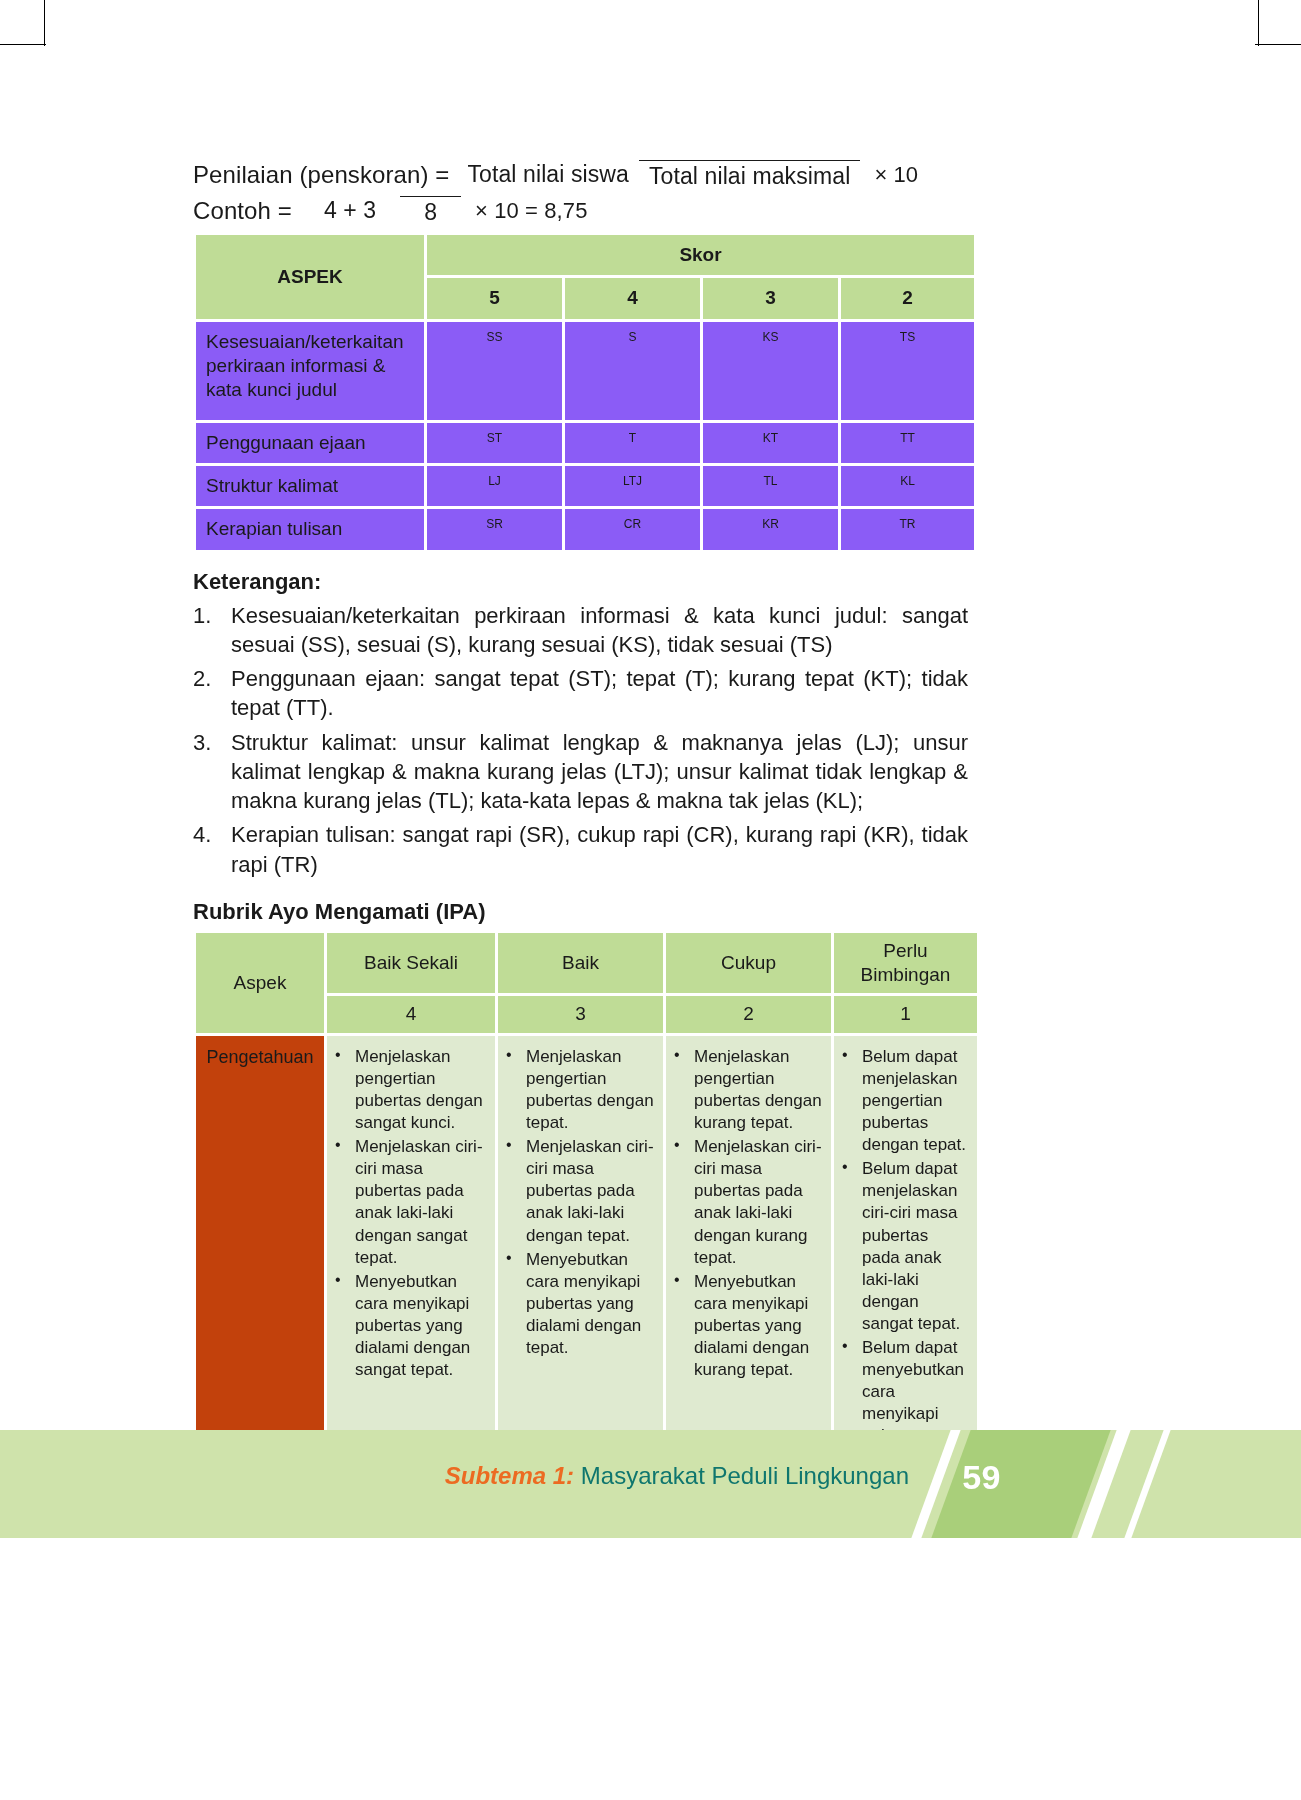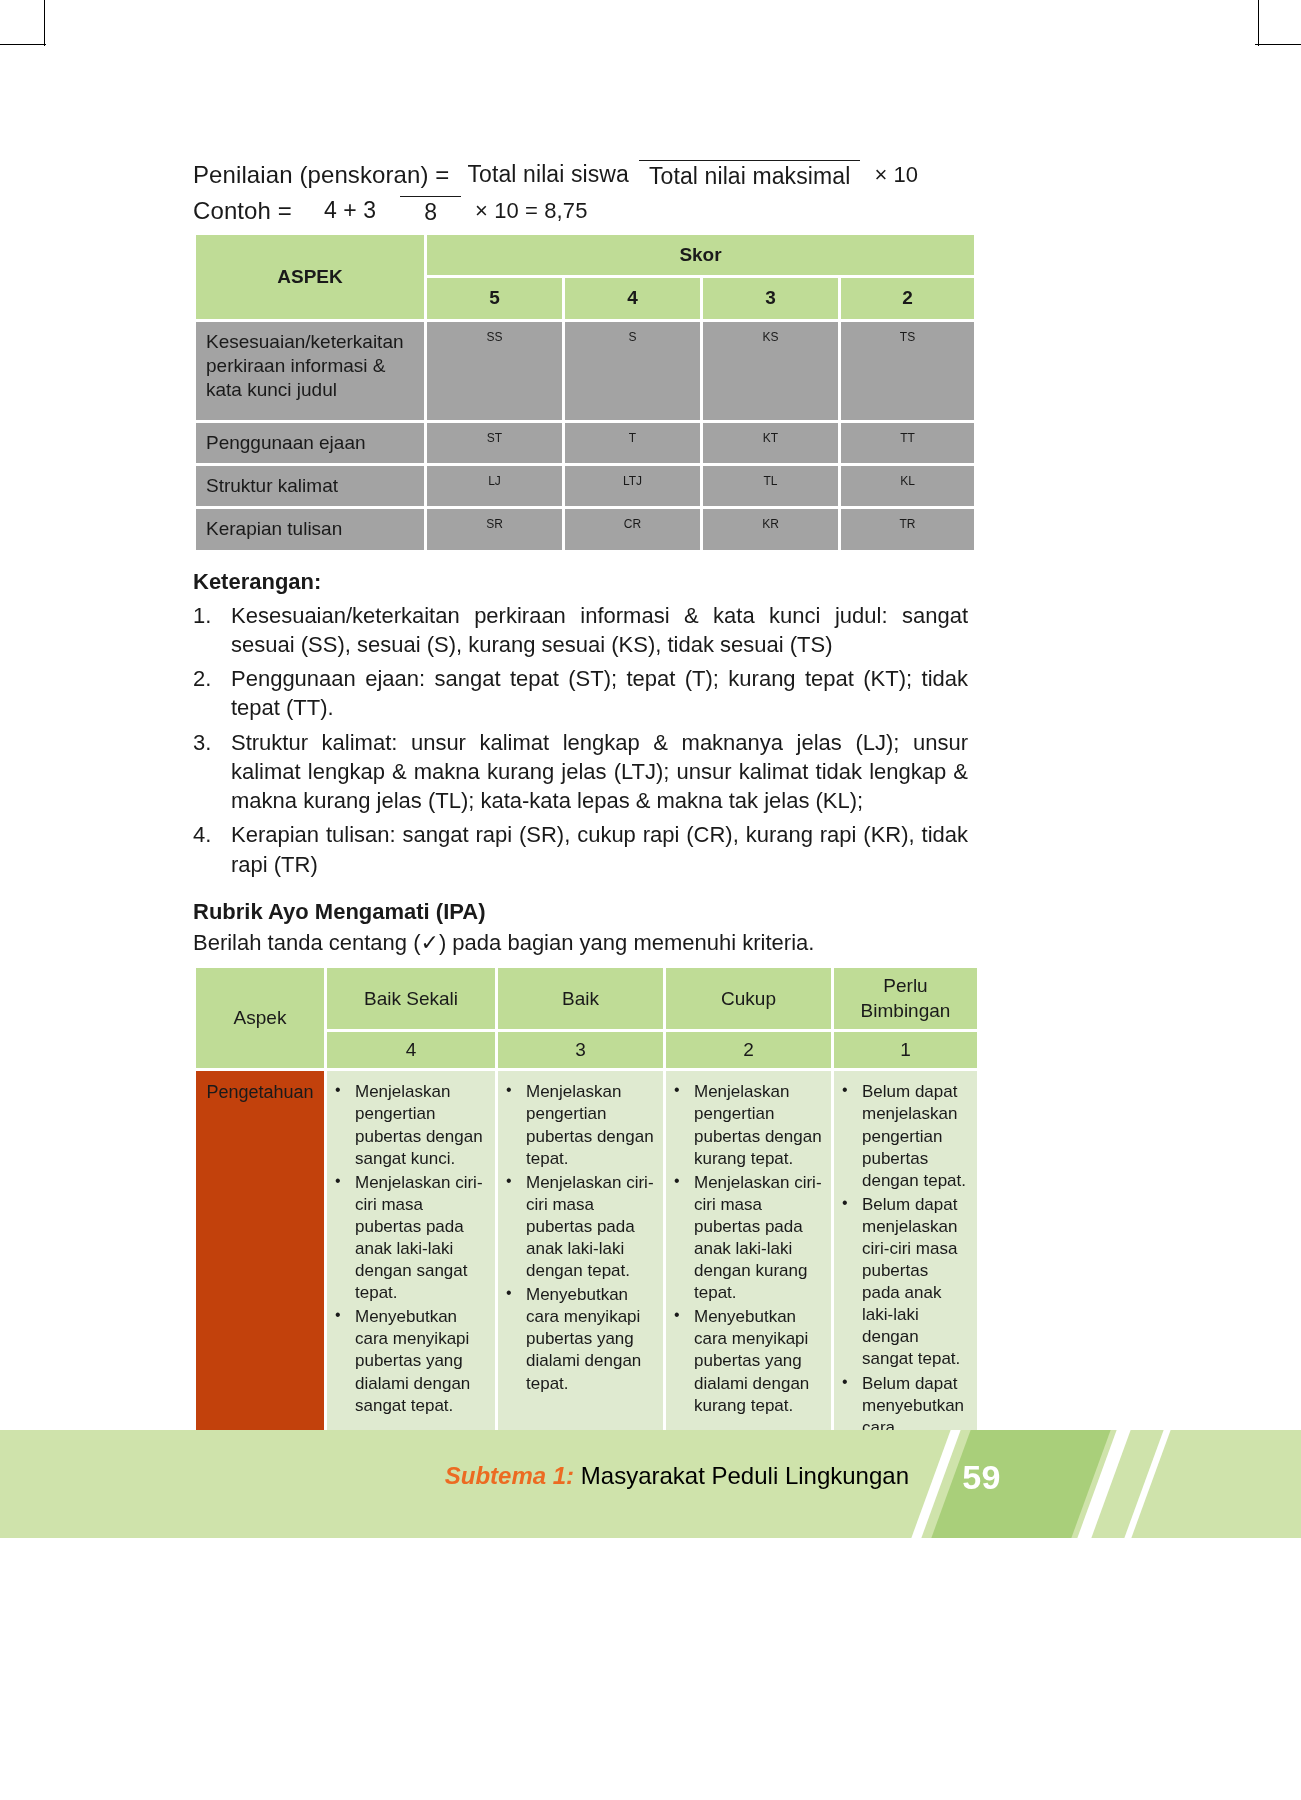--- a/index.html
+++ b/index.html
@@ -98,21 +98,21 @@
   }
 
   
   table {
     border-collapse: separate;
     border-spacing: 3px;
     width: 775px;
     table-layout: fixed;
   }
   table td, table th {
-    background: #a3a3a3;
+    background: #8b5cf6;
     padding: 8px 10px;
     font-size: 19px;
     font-weight: normal;
     vertical-align: top;
     line-height: 1.28;
   }
   table th.hdr {
     background: #bfdc96;
     text-align: center;
     font-weight: bold;
@@ -239,21 +239,21 @@
     top: 32px;
     font-size: 24px;
     white-space: nowrap;
   }
   .footer-text .t-bold {
     color: #ec6b22;
     font-weight: bold;
     font-style: italic;
   }
   .footer-text .t-norm {
-    color: #000000;
+    color: #0f766e;
   }
   .footer-pageno {
     position: absolute;
     right: 300px;
     top: 28px;
     font-size: 34px;
     font-weight: bold;
     color: #ffffff;
     letter-spacing: 0.5px;
   }
@@ -375,21 +375,20 @@
         <span class="marker">3.</span>
         <span>Struktur kalimat: unsur kalimat lengkap &amp; maknanya jelas (LJ); unsur kalimat lengkap &amp; makna kurang jelas (LTJ); unsur kalimat tidak lengkap &amp; makna kurang jelas (TL); kata-kata lepas &amp; makna tak jelas (KL);</span>
       </li>
       <li>
         <span class="marker">4.</span>
         <span>Kerapian tulisan: sangat rapi (SR), cukup rapi (CR), kurang rapi (KR), tidak rapi (TR)</span>
       </li>
     </ol>
 
     <h3 class="sub" style="margin-top:20px;">Rubrik Ayo Mengamati (IPA)</h3>
-    <div class="plain-line">Berilah tanda centang (✓) pada bagian yang memenuhi kriteria.</div>
 
     <table class="t2">
       <colgroup>
         <col style="width:128px">
         <col style="width:168px">
         <col style="width:165px">
         <col style="width:165px">
         <col style="width:143px">
       </colgroup>
       <thead>

